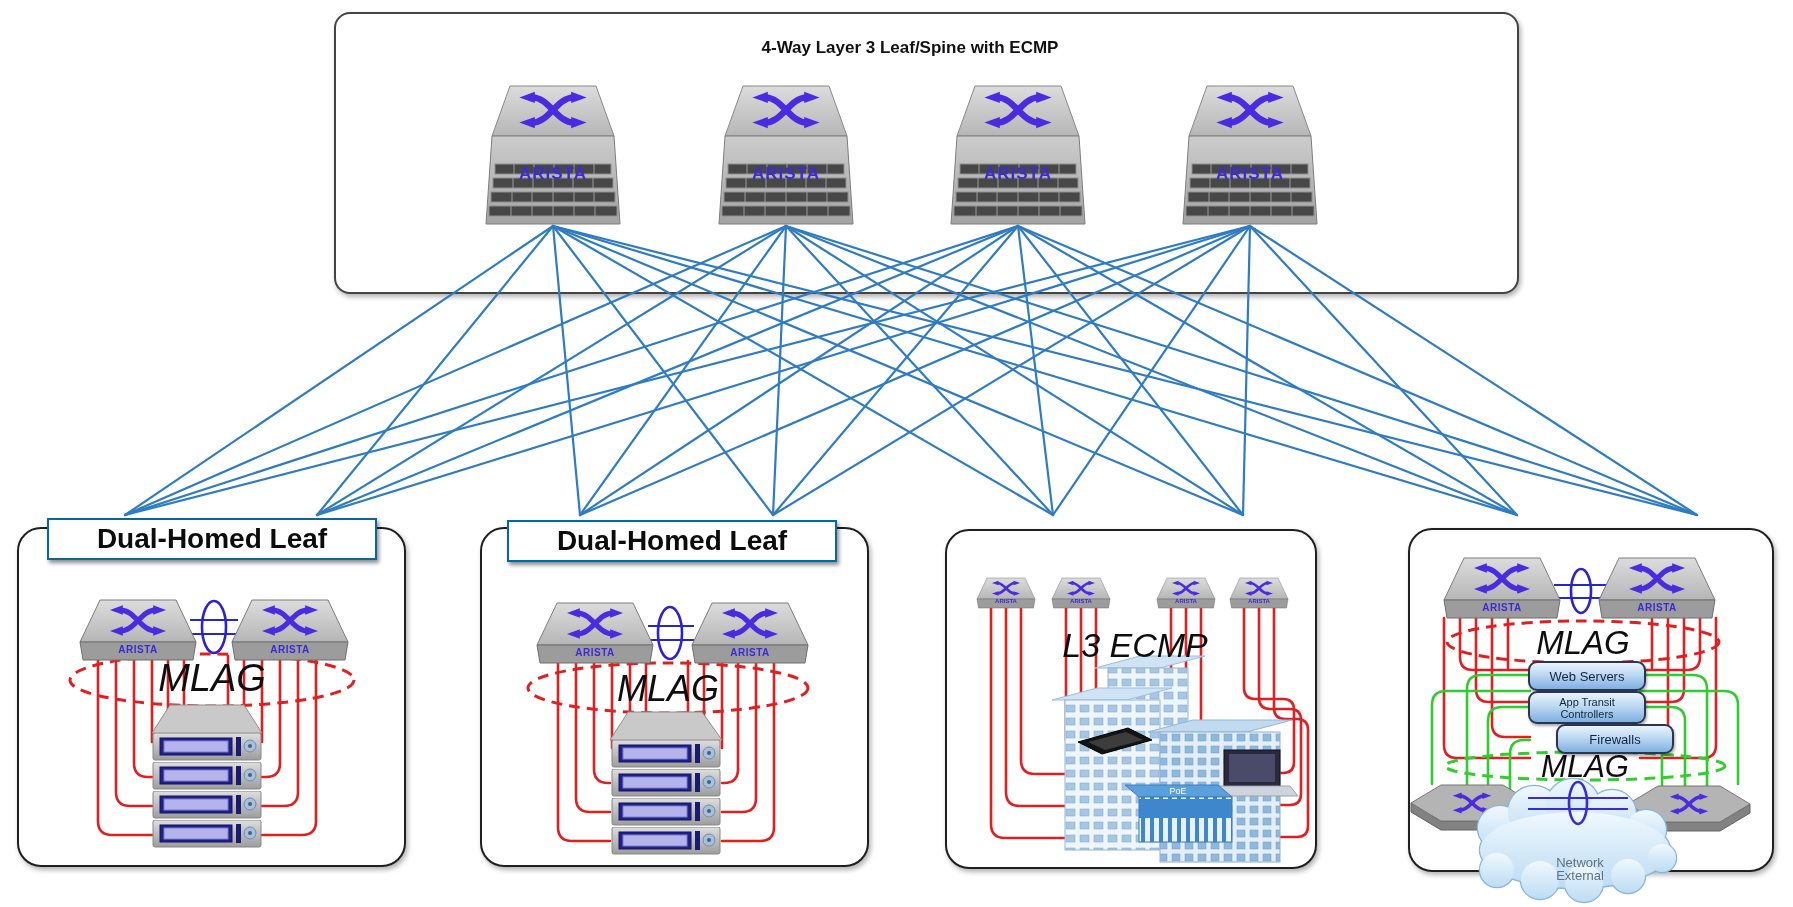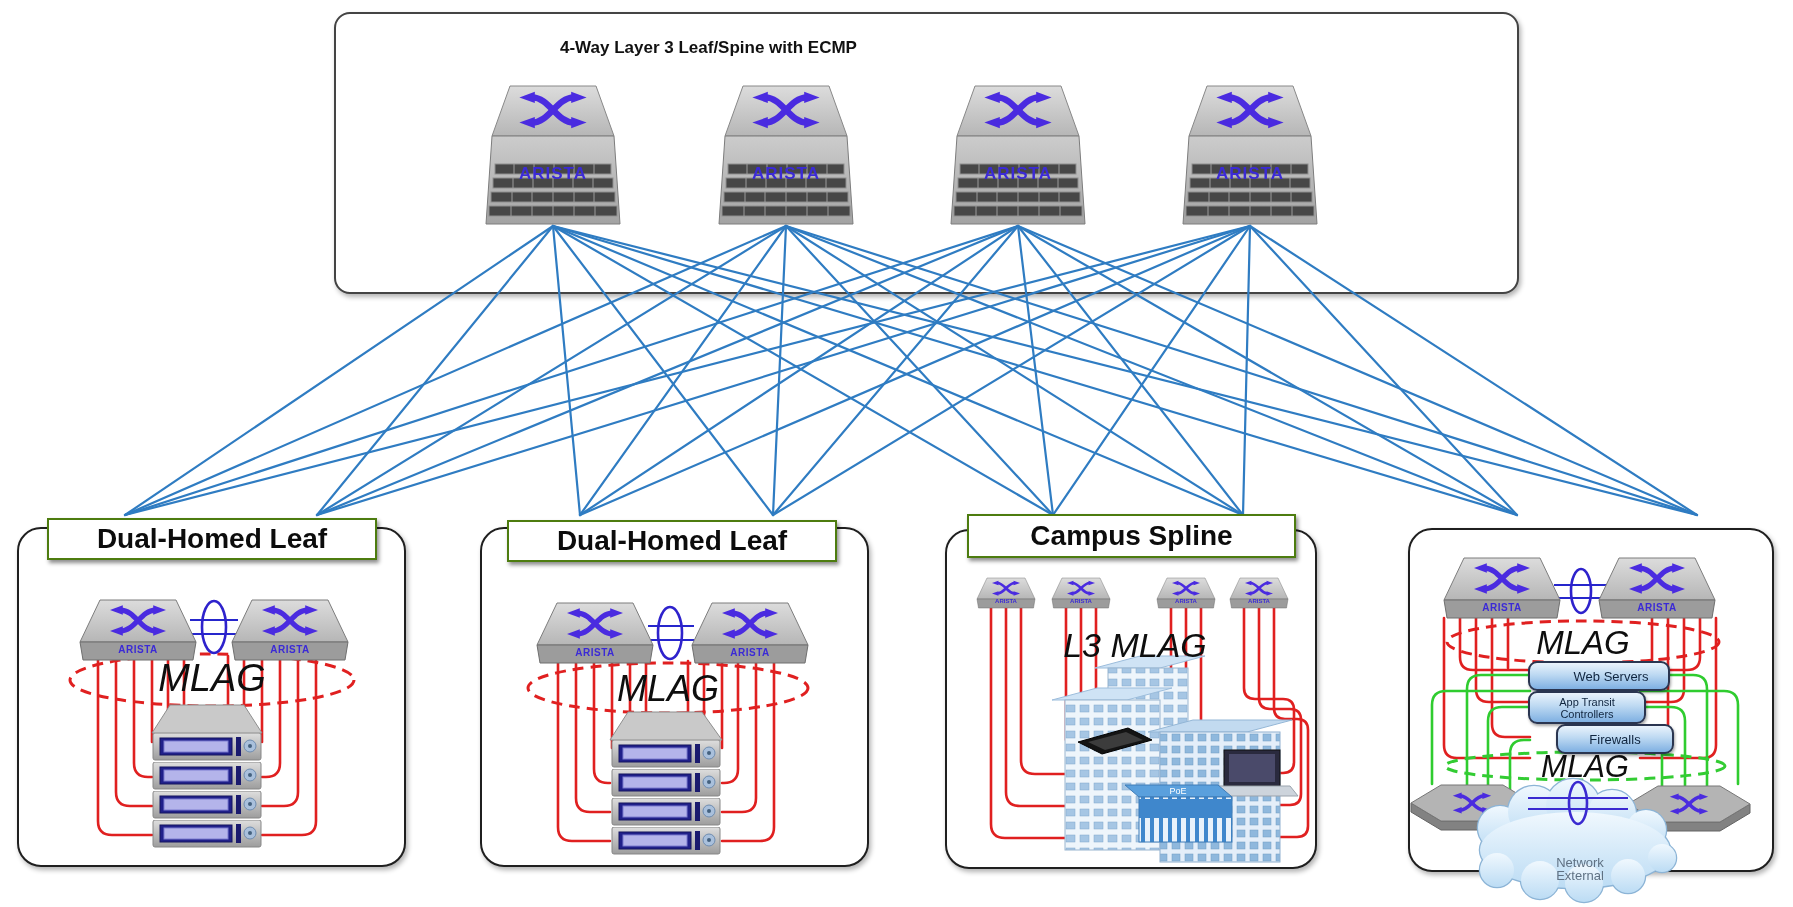--- a/index.html
+++ b/index.html
@@ -7,41 +7,41 @@
           font-family:"Liberation Sans", sans-serif;}
   .box{position:absolute;background:#ffffff;border:2px solid #3a3a3a;border-radius:24px;
        box-shadow:2px 3px 5px rgba(0,0,0,0.30);}
   #spine-box{left:334px;top:12px;width:1181px;height:278px;border-radius:16px;border-color:#444;}
   #g1-box{left:17px;top:527px;width:385px;height:336px;border-color:#1f1f1f;}
   #g2-box{left:480px;top:527px;width:385px;height:336px;border-color:#1f1f1f;}
   #g3-box{left:945px;top:529px;width:368px;height:336px;border-color:#1f1f1f;}
   #g4-box{left:1408px;top:528px;width:362px;height:340px;border-color:#1f1f1f;}
   svg.gfx{position:absolute;left:0;top:0;z-index:2;pointer-events:none;}
   .lbl{position:absolute;z-index:3;color:#111;}
-  .top-title{left:560px;top:38px;width:700px;font-size:17px;font-weight:bold;}
-  .gtitle{position:absolute;z-index:3;background:#ffffff;border:2px solid #4d7c0f;
+  .top-title{left:560px;top:38px;width:700px;text-align:center;font-size:17px;font-weight:bold;}
+  .gtitle{position:absolute;z-index:3;background:#ffffff;border:2px solid #0369a1;
           box-shadow:2px 3px 4px rgba(0,0,0,0.45);text-align:center;font-weight:bold;
           font-size:28px;color:#0c0c0c;}
   #g1-title{left:47px;top:518px;width:326px;height:38px;line-height:38px;}
   #g2-title{left:507px;top:520px;width:326px;height:38px;line-height:38px;}
   #g3-title{left:967px;top:514px;width:325px;height:40px;line-height:40px;}
   #g4-title{left:1428px;top:521px;width:322px;height:39px;line-height:39px;font-size:27px;}
   .arista{position:absolute;z-index:3;color:#3b2ad6;font-weight:bold;text-align:center;
           letter-spacing:1px;}
   .ar-spine{width:120px;font-size:17px;}
   .ar-leaf{width:90px;font-size:10px;letter-spacing:0.5px;}
   .ar-mini{width:50px;font-size:6px;letter-spacing:0;}
   .mlag{position:absolute;z-index:3;font-style:italic;font-weight:500;text-align:center;color:#0e0e0e;}
   .ecmp{position:absolute;z-index:3;font-style:italic;font-weight:500;color:#0e0e0e;
         font-size:34px;text-align:center;}
   .pill{position:absolute;z-index:3;left:1528px;width:114px;border:2px solid #2a3550;border-radius:9px;
         background:linear-gradient(#eaf3fc 0%,#bdd9f2 45%,#7fb0e2 100%);
         box-shadow:1px 2px 3px rgba(0,0,0,0.35);text-align:center;color:#10253f;
         display:flex;flex-direction:column;justify-content:center;}
-  #pill-web{top:661px;height:26px;font-size:13px;padding-left:24px;}
+  #pill-web{top:661px;height:26px;font-size:13px;}
   #pill-adc{top:691px;height:29px;font-size:11px;line-height:12px;}
   #pill-fw{top:724px;height:26px;font-size:13px;margin-left:28px;}
   .cloudtxt{position:absolute;z-index:3;left:1500px;width:160px;text-align:center;
             color:#5f7183;font-size:13px;}
   .poe{position:absolute;z-index:3;left:1148px;top:786px;width:60px;text-align:center;
        color:#ffffff;font-size:9px;font-weight:normal;}
   #mesh line{stroke:#2f7cc2;stroke-width:2.2;stroke-linecap:round;}
   .redcable{stroke:#e02020;stroke-width:2.6;fill:none;stroke-linecap:round;}
   .greencable{stroke:#2fcc2f;stroke-width:2.6;fill:none;stroke-linecap:round;}
   .mlag-ell-red{stroke:#e02020;stroke-width:3;fill:none;stroke-dasharray:11 7;}
@@ -377,42 +377,41 @@
       <line class="peer" x1="1528" y1="798" x2="1628" y2="798" style="stroke:#3a2ad0"></line>
       <line class="peer" x1="1528" y1="809" x2="1628" y2="809" style="stroke:#3a2ad0"></line>
       <ellipse class="peer-ell" cx="1578" cy="803" rx="9" ry="21" style="stroke:#3a2ad0"></ellipse>
     </g>
   </svg>
 
   <div class="lbl top-title">4-Way Layer 3 Leaf/Spine with ECMP</div>
 
   <div class="gtitle" id="g1-title">Dual-Homed Leaf</div>
   <div class="gtitle" id="g2-title">Dual-Homed Leaf</div>
-  <div class="gtitle" id="g3-title">Campus Spline</div>
 
   <div class="arista ar-spine" style="left:493px;top:164px;">ARISTA</div>
   <div class="arista ar-spine" style="left:726px;top:164px;">ARISTA</div>
   <div class="arista ar-spine" style="left:958px;top:164px;">ARISTA</div>
   <div class="arista ar-spine" style="left:1190px;top:164px;">ARISTA</div>
   <div class="arista ar-leaf" style="left:93px;top:644px;">ARISTA</div>
   <div class="arista ar-leaf" style="left:245px;top:644px;">ARISTA</div>
   <div class="arista ar-leaf" style="left:550px;top:647px;">ARISTA</div>
   <div class="arista ar-leaf" style="left:705px;top:647px;">ARISTA</div>
   <div class="arista ar-mini" style="left:981px;top:598px;">ARISTA</div>
   <div class="arista ar-mini" style="left:1056px;top:598px;">ARISTA</div>
   <div class="arista ar-mini" style="left:1161px;top:598px;">ARISTA</div>
   <div class="arista ar-mini" style="left:1234px;top:598px;">ARISTA</div>
   <div class="arista ar-leaf" style="left:1457px;top:602px;">ARISTA</div>
   <div class="arista ar-leaf" style="left:1612px;top:602px;">ARISTA</div>
 
   <div class="mlag" style="left:132px;top:657px;width:160px;font-size:38px;">MLAG</div>
   <div class="mlag" style="left:588px;top:668px;width:160px;font-size:36px;">MLAG</div>
   <div class="mlag" style="left:1508px;top:624px;width:150px;font-size:33px;">MLAG</div>
   <div class="mlag" style="left:1510px;top:749px;width:150px;font-size:31px;">MLAG</div>
-  <div class="ecmp" style="left:1055px;top:626px;width:160px;">L3 MLAG</div>
+  <div class="ecmp" style="left:1055px;top:626px;width:160px;">L3 ECMP</div>
 
   <div class="pill" id="pill-web">
     <span>Web Servers</span>
   </div>
   <div class="pill" id="pill-adc">
     <span>App Transit</span>
     <span>Controllers</span>
   </div>
   <div class="pill" id="pill-fw">
     <span>Firewalls</span>

